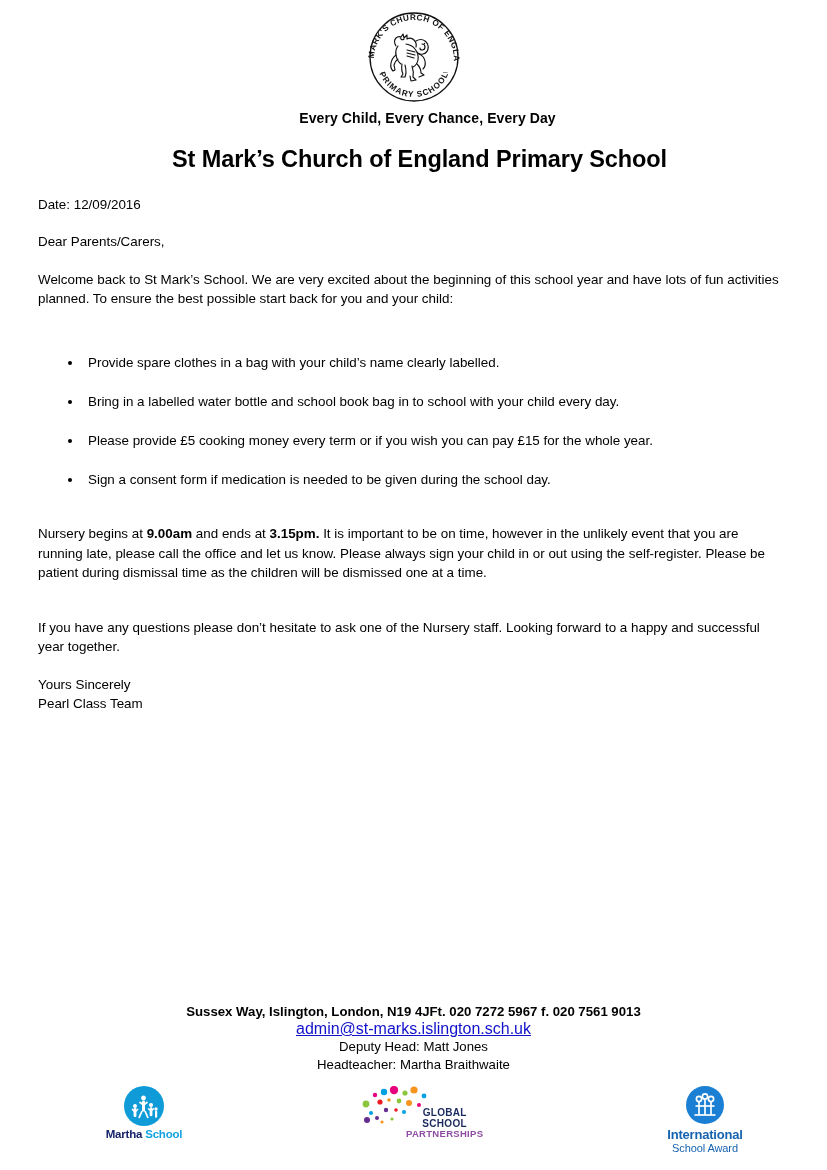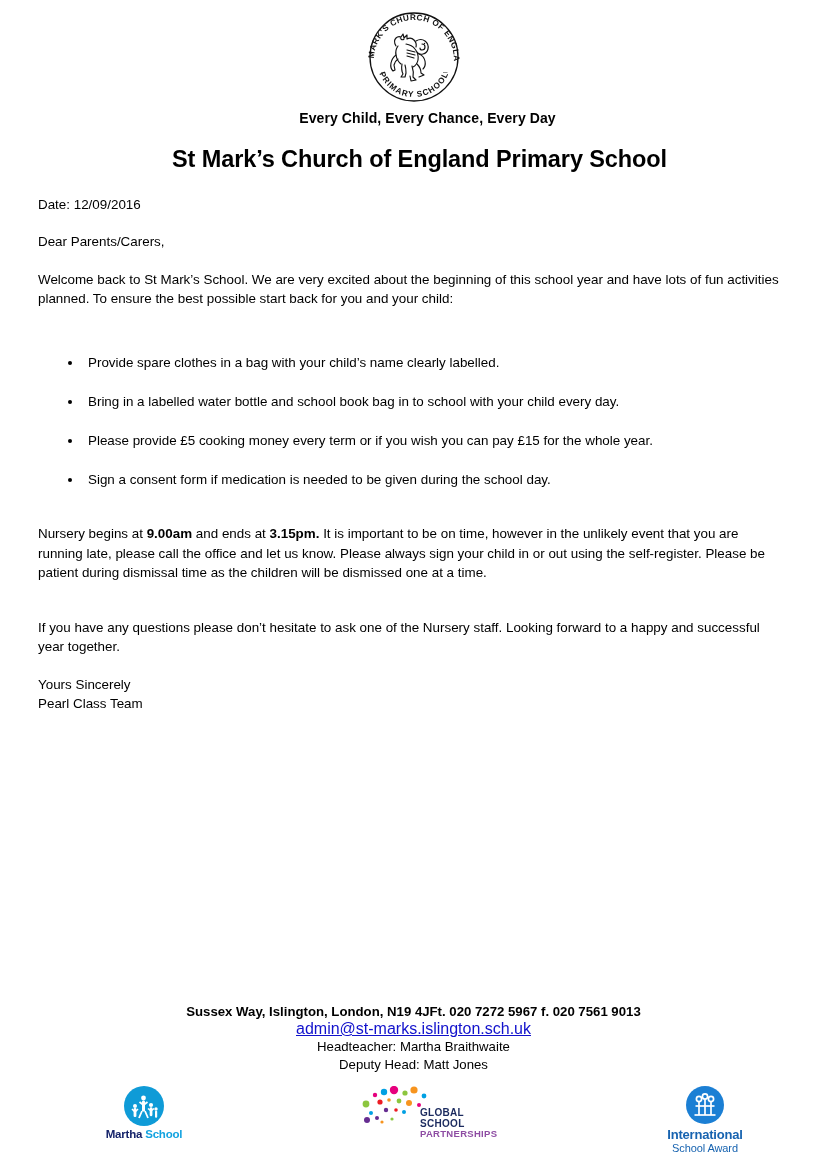--- a/index.html
+++ b/index.html
@@ -152,23 +152,22 @@
     position: relative;
     width: 120px;
     height: 58px;
     margin: 0 auto;
   }
   .gsp-dots { position: absolute; left: 0; top: 0; }
   .gsp-words {
     position: absolute;
     left: 48px;
     top: 22px;
-    text-align: left;
+    text-align: center;
     line-height: 10.5px;
-    margin-left: 14px;
   }
   .gsp-words div { font-size: 10px; font-weight: bold; letter-spacing: .3px; }
   .gsp-words .g1 { color: #1b2a5e; }
   .gsp-words .g2 { color: #1b2a5e; }
   .gsp-words .g3 { color: #8e4da3; font-size: 9.5px; }
 
   .isa-circle {
     width: 38px; height: 38px;
     border-radius: 50%;
     background: #1b7fd4;
@@ -260,22 +259,22 @@
 
   <div class="gap-20"></div>
 
   <div class="line">Yours Sincerely</div>
   <div class="line">Pearl Class Team</div>
 </div>
 
 <div class="footer-block">
   <div class="footer-address">Sussex Way, Islington, London, N19 4JFt. 020 7272 5967 f. 020 7561 9013</div>
   <div><a class="footer-email" href="#">admin@st-marks.islington.sch.uk</a></div>
+  <div class="footer-name">Deputy Head: Matt Jones</div>
   <div class="footer-name">Headteacher: Martha Braithwaite</div>
-  <div class="footer-name">Deputy Head: Matt Jones</div>
 </div>
 
 <div class="logo-strip">
 
   <div class="logo logo-healthy">
     <div class="hs-circle">
       <svg width="40" height="40" viewBox="0 0 40 40">
         <g fill="#ffffff">
           <circle cx="11" cy="20" r="2"></circle>
             <rect x="9.6" y="22" width="2.8" height="9" rx="1"></rect>

